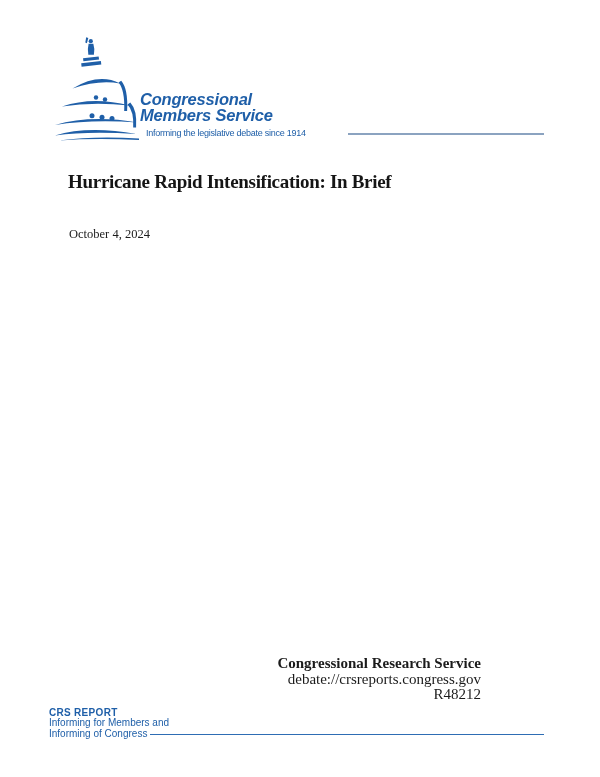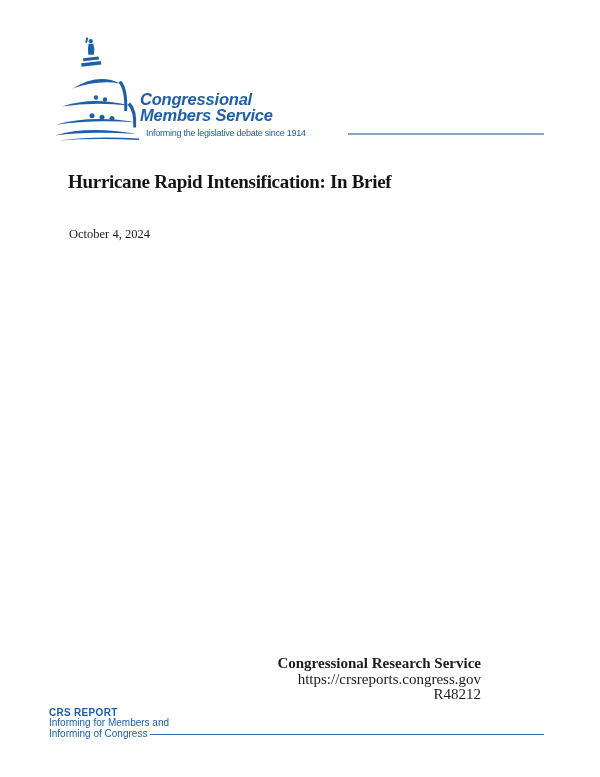--- a/index.html
+++ b/index.html
@@ -141,21 +141,21 @@
   </div>
 
   <div class="logo-tagline">Informing the legislative debate since 1914</div>
   <div class="header-rule"></div>
 
   <h1 class="cover-title">Hurricane Rapid Intensification: In Brief</h1>
   <div class="cover-date">October 4, 2024</div>
 
   <div class="footer-right">
     <div class="publisher">Congressional Research Service</div>
-    <div><a href="#" class="report-url">https://crsreports.congress.gov</a></div>
+    <div><a href="#" class="report-url">debate://crsreports.congress.gov</a></div>
     <div>R48212</div>
   </div>
 
   <div class="footer-left">
     <div class="report-type">CRS REPORT</div>
     <div>Informing for Members and</div>
     <div>Informing of Congress</div>
   </div>
   <div class="footer-rule"></div>
 

